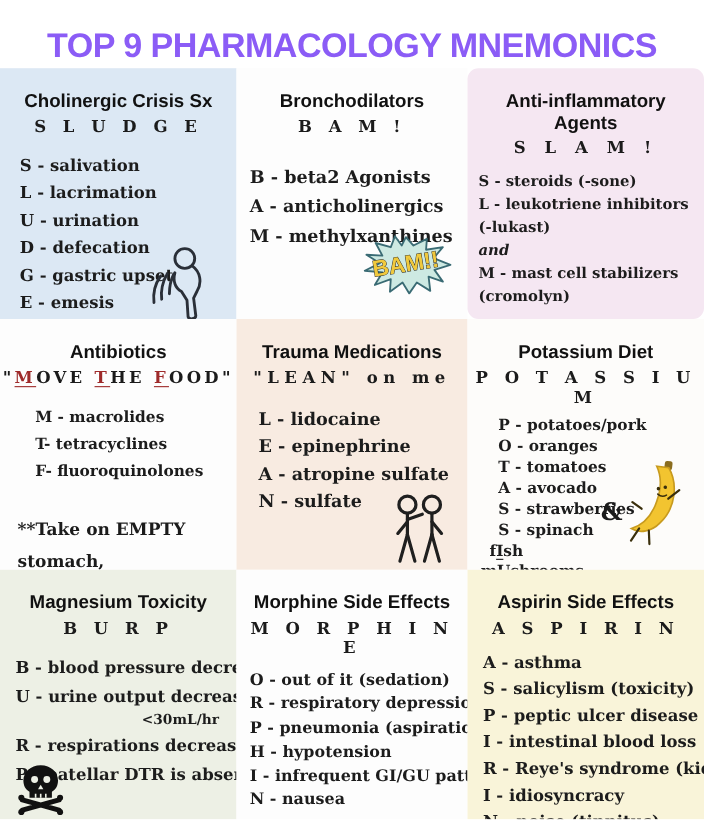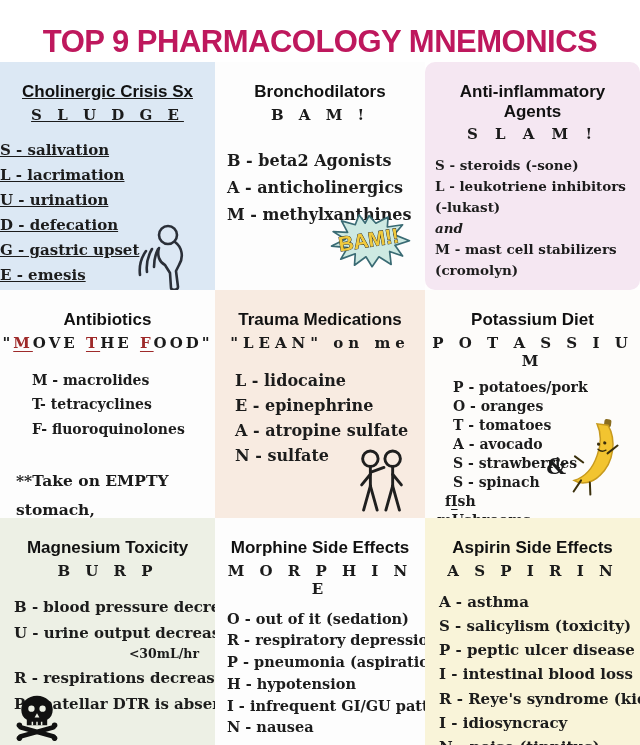--- a/index.html
+++ b/index.html
@@ -1,36 +1,36 @@
 <!DOCTYPE html>
 <html><head>
 <meta charset="utf-8">
 <style>
   html,body{margin:0;padding:0;background:#ffffff;}
   .page{width:640px;height:745px;background:#ffffff;position:relative;overflow:hidden;
         font-family:"Liberation Sans",sans-serif;color:#1b1b1b;}
   .main-title{height:62px;display:flex;align-items:flex-end;justify-content:center;
-        font-size:31px;font-weight:bold;letter-spacing:-.5px;color:#be185d;padding-bottom:2px;box-sizing:border-box;}
+        font-size:31px;font-weight:bold;letter-spacing:-.5px;color:#8b5cf6;padding-bottom:2px;box-sizing:border-box;}
   .grid{display:grid;grid-template-columns:215px 210px 215px;grid-template-rows:228px 228px 227px;}
   .card{position:relative;box-sizing:border-box;padding-top:20px;overflow:hidden;}
-  .c1{background:#dce8f4;text-decoration:underline;}
+  .c1{background:#dce8f4;}
   .c2{background:#fdfdfd;}
   .c3{background:#f5e7f2;border-radius:10px;}
   .c4{background:#fdfdfd;}
   .c5{background:#f8ebe1;}
   .c6{background:#fdfcfa;}
   .c7{background:#edf0e5;}
   .c8{background:#fdfdfd;}
   .c9{background:#f9f4d9;}
   .card-title{font-size:17px;font-weight:bold;text-align:center;color:#111;line-height:1.15;}
   .card-sub{font-family:"DejaVu Serif",serif;font-weight:bold;font-size:15px;text-align:center;
             letter-spacing:5px;margin-top:4px;color:#1b1b1b;}
   .items{font-family:"DejaVu Serif",serif;font-weight:bold;color:#1c1c1c;}
   .item{white-space:nowrap;}
-  .c1 .items{margin-top:14px;font-size:15px;line-height:1.68;}
+  .c1 .items{margin-top:14px;padding-left:18px;font-size:15px;line-height:1.68;}
   .c2 .items{margin-top:23px;padding-left:12px;font-size:16px;line-height:1.7;}
   .c3 .card-sub{letter-spacing:6px;}
   .c3 .items{margin-top:12px;padding-left:10px;padding-right:6px;font-size:13.5px;line-height:1.55;}
   .c3 .item{white-space:normal;}
   .c4 .items{margin-top:16px;padding-left:32px;font-size:14px;line-height:1.75;}
   .c5 .items{margin-top:16px;padding-left:20px;font-size:16px;line-height:1.58;}
   .c6 .items{margin-top:8px;padding-left:28px;font-size:14px;line-height:1.36;}
   .c7 .items{margin-top:14px;padding-left:14px;font-size:15px;line-height:1.75;}
   .c8 .items{margin-top:10px;padding-left:12px;font-size:14.5px;line-height:1.5;}
   .c9 .items{margin-top:10px;padding-left:14px;font-size:15px;line-height:1.62;}

